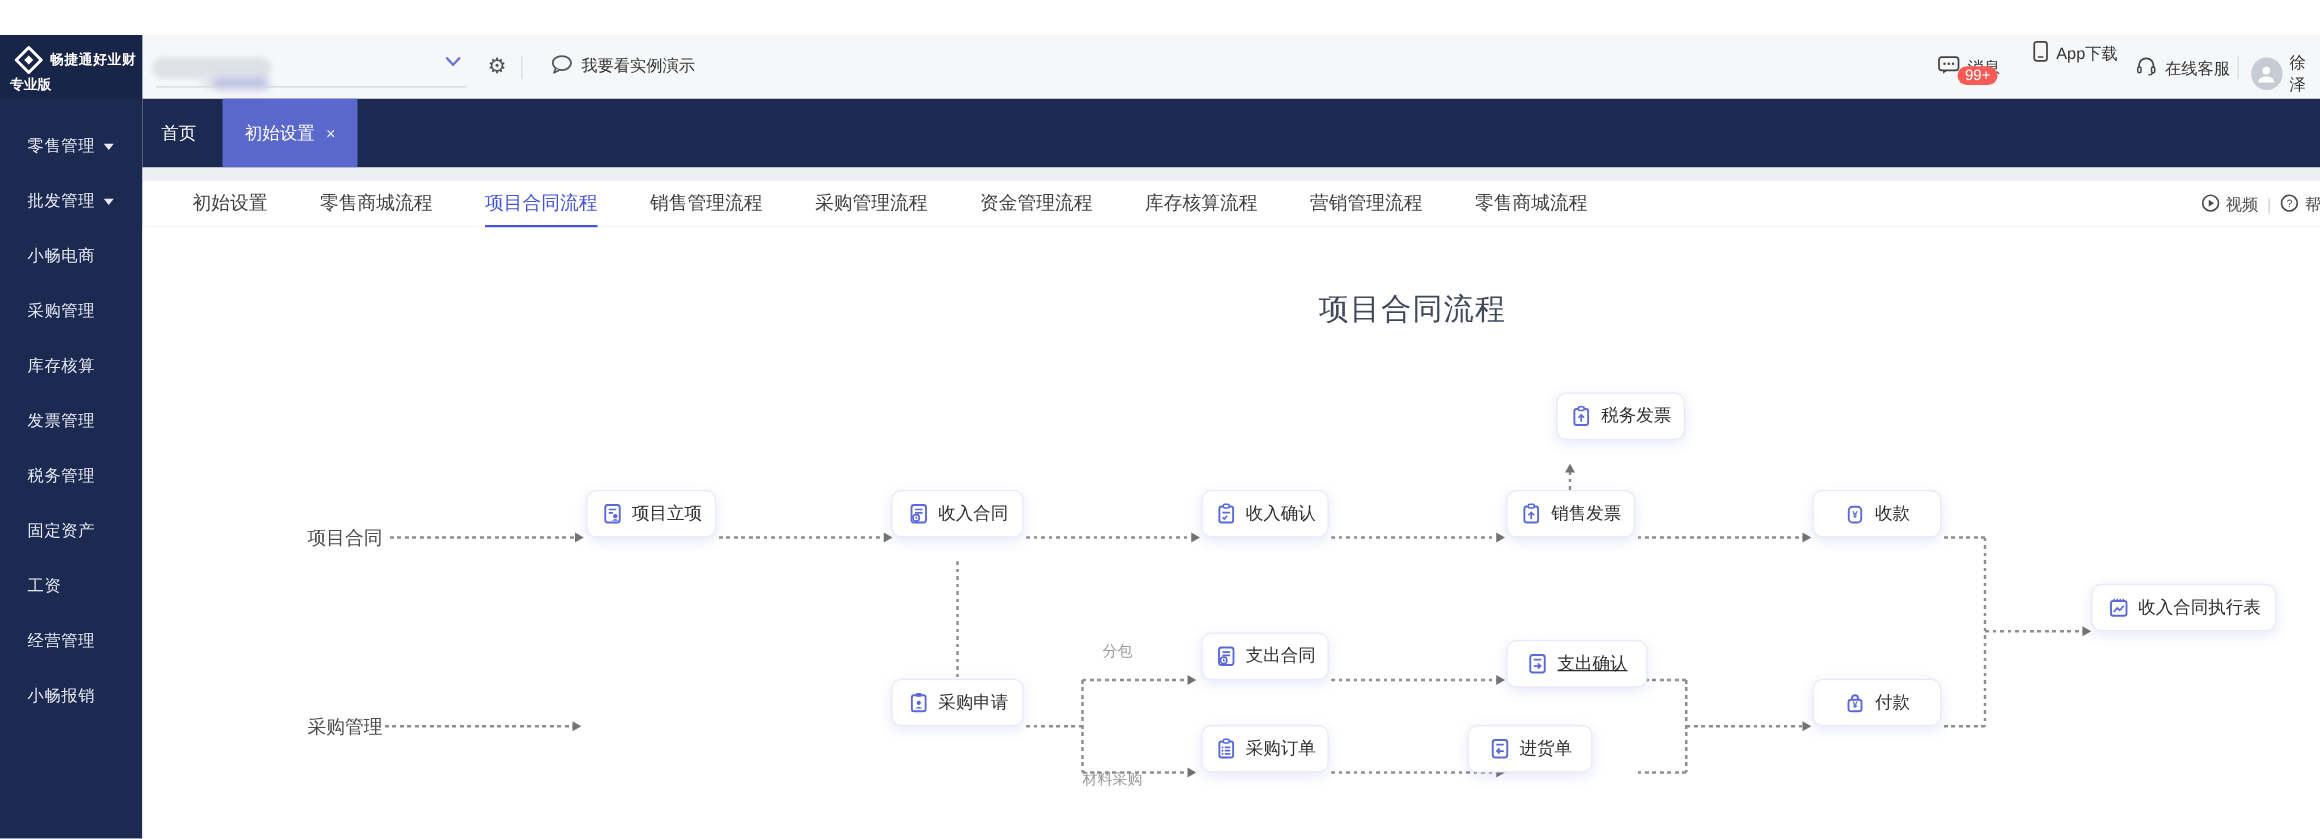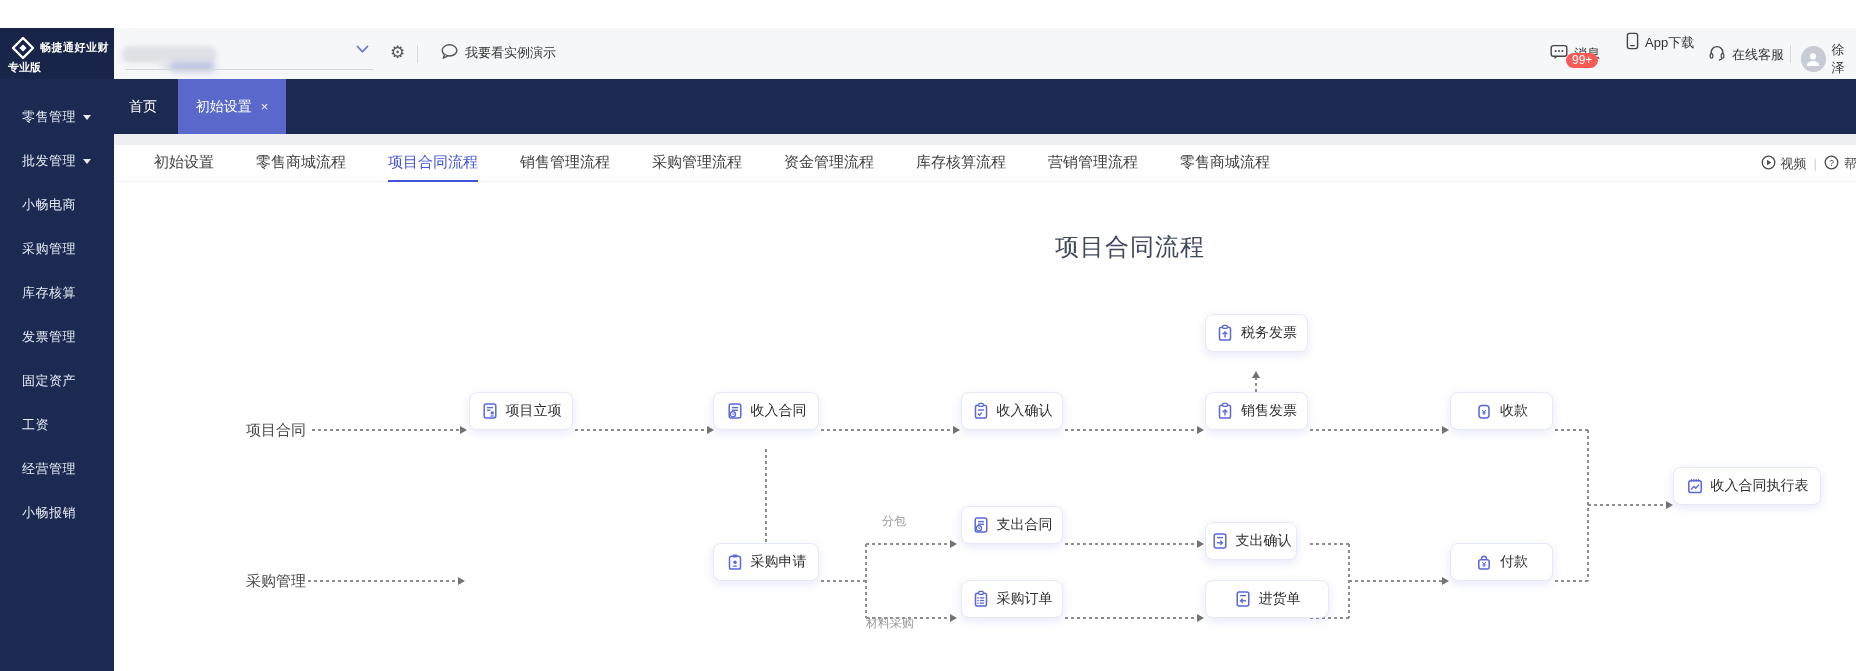--- a/index.html
+++ b/index.html
@@ -90,20 +90,23 @@
           <span>小畅电商</span>
         </div>
         <div class="side-item">
           <span>采购管理</span>
         </div>
         <div class="side-item">
           <span>库存核算</span>
         </div>
         <div class="side-item">
           <span>发票管理</span>
+        </div>
+        <div class="side-item">
+          <span>税务管理</span>
         </div>
         <div class="side-item">
           <span>固定资产</span>
         </div>
         <div class="side-item">
           <span>工资</span>
         </div>
         <div class="side-item">
           <span>经营管理</span>
         </div>
@@ -301,21 +304,21 @@
           <span style="display: inline-flex;">
             <svg width="18" height="18" viewBox="0 0 18 18">
               <rect x="3.5" y="3.2" width="11" height="12.8" rx="1.8" stroke="#5a68d8" stroke-width="1.5" fill="none"></rect>
               <rect x="6.7" y="1.4" width="4.6" height="3" rx="1" fill="#fff" stroke="#5a68d8" stroke-width="1.3"></rect>
               <line x1="6" y1="8" x2="12" y2="8" stroke="#5a68d8" stroke-width="1.4"></line>
               <path d="M6 11.8 l1.4 1.4 l2.4 -2.6" stroke="#5a68d8" stroke-width="1.4" fill="none"></path>
             </svg>
           </span>
           <span>收入确认</span>
         </div>
-        <div class="fnode" style="left: 1091px; top: 132px; width: 103px;">
+        <div class="fnode" style="left: 1131px; top: 132px; width: 103px;">
           <span style="display: inline-flex;">
             <svg width="18" height="18" viewBox="0 0 18 18">
               <rect x="3.5" y="3.2" width="11" height="12.8" rx="1.8" stroke="#5a68d8" stroke-width="1.5" fill="none"></rect>
               <rect x="6.7" y="1.4" width="4.6" height="3" rx="1" fill="#fff" stroke="#5a68d8" stroke-width="1.3"></rect>
               <line x1="9" y1="13.4" x2="9" y2="8.2" stroke="#5a68d8" stroke-width="1.4"></line>
               <path d="M6.7 10.2 L9 7.9 L11.3 10.2" stroke="#5a68d8" stroke-width="1.4" fill="none"></path>
             </svg>
           </span>
           <span>税务发票</span>
         </div>
@@ -357,21 +360,21 @@
             <svg width="18" height="18" viewBox="0 0 18 18">
               <rect x="3.2" y="2" width="11.6" height="14" rx="2" stroke="#5a68d8" stroke-width="1.5" fill="none"></rect>
               <line x1="6" y1="5.6" x2="12" y2="5.6" stroke="#5a68d8" stroke-width="1.4"></line>
               <line x1="6" y1="8.2" x2="12" y2="8.2" stroke="#5a68d8" stroke-width="1.4"></line>
               <circle cx="6.9" cy="12.3" r="2.6" fill="#fff" stroke="#5a68d8" stroke-width="1.3"></circle>
               <path d="M6.9 11.2 v1.2 h1" stroke="#5a68d8" stroke-width="1" fill="none"></path>
             </svg>
           </span>
           <span>支出合同</span>
         </div>
-        <div class="fnode" style="left: 1091px; top: 340px; width: 92px;">
+        <div class="fnode" style="left: 1091px; top: 330px; width: 113px; text-decoration: underline;">
           <span style="display: inline-flex;">
             <svg width="18" height="18" viewBox="0 0 18 18">
               <rect x="3.2" y="2" width="11.6" height="14" rx="2" stroke="#5a68d8" stroke-width="1.5" fill="none"></rect>
               <line x1="6" y1="5.6" x2="12" y2="5.6" stroke="#5a68d8" stroke-width="1.4"></line>
               <line x1="6" y1="10.8" x2="11" y2="10.8" stroke="#5a68d8" stroke-width="1.4"></line>
               <path d="M9.3 8.8 L11.4 10.8 L9.3 12.8" stroke="#5a68d8" stroke-width="1.4" fill="none"></path>
             </svg>
           </span>
           <span>支出确认</span>
         </div>
@@ -404,21 +407,21 @@
               <circle cx="6" cy="7.9" r=".8" fill="#5a68d8"></circle>
               <circle cx="6" cy="10.5" r=".8" fill="#5a68d8"></circle>
               <circle cx="6" cy="13.1" r=".8" fill="#5a68d8"></circle>
               <line x1="7.8" y1="7.9" x2="12.2" y2="7.9" stroke="#5a68d8" stroke-width="1.3"></line>
               <line x1="7.8" y1="10.5" x2="12.2" y2="10.5" stroke="#5a68d8" stroke-width="1.3"></line>
               <line x1="7.8" y1="13.1" x2="12.2" y2="13.1" stroke="#5a68d8" stroke-width="1.3"></line>
             </svg>
           </span>
           <span>采购订单</span>
         </div>
-        <div class="fnode" style="left: 1091px; top: 398px; width: 124px;">
+        <div class="fnode" style="left: 1060px; top: 398px; width: 100px;">
           <span style="display: inline-flex;">
             <svg width="18" height="18" viewBox="0 0 18 18">
               <rect x="3.2" y="2" width="11.6" height="14" rx="2" stroke="#5a68d8" stroke-width="1.5" fill="none"></rect>
               <line x1="6" y1="5.6" x2="12" y2="5.6" stroke="#5a68d8" stroke-width="1.4"></line>
               <line x1="12" y1="10.8" x2="7" y2="10.8" stroke="#5a68d8" stroke-width="1.4"></line>
               <path d="M8.7 8.8 L6.6 10.8 L8.7 12.8" stroke="#5a68d8" stroke-width="1.4" fill="none"></path>
             </svg>
           </span>
           <span>进货单</span>
         </div>

